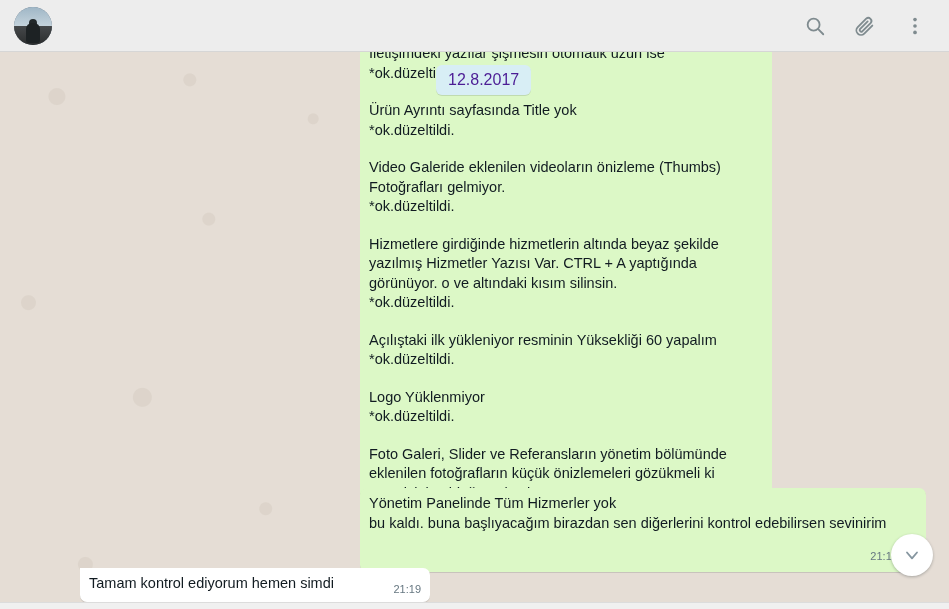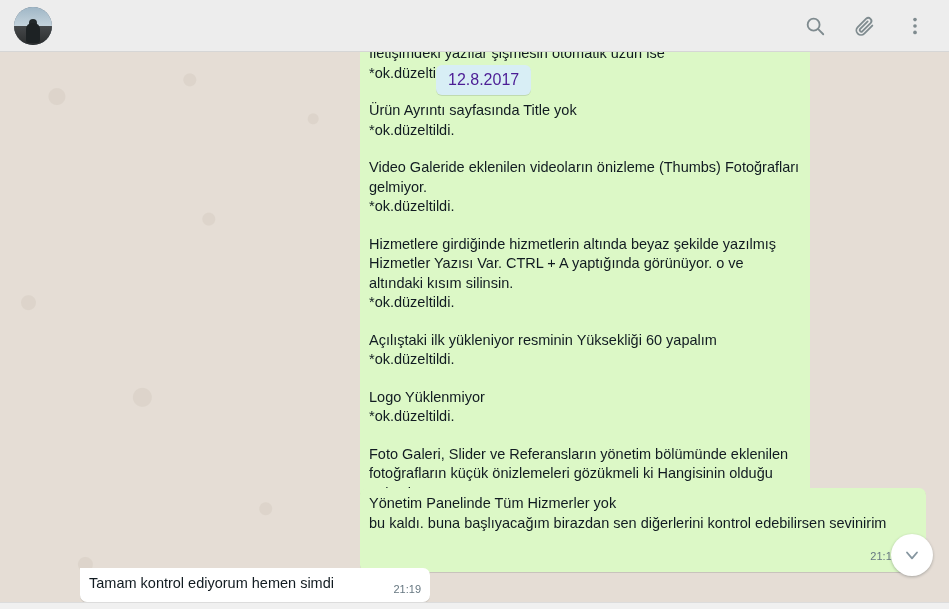--- a/index.html
+++ b/index.html
@@ -150,21 +150,21 @@
     border-radius: 7px;
     padding: 6px 9px 8px 9px;
     box-sizing: border-box;
     color: #111b21;
     font-size: 14.5px;
     line-height: 19.5px;
   }
   .bubble.out-top {
     left: 360px;
     top: -14px;
-    width: 450px;
+    width: 412px;
     border-top-right-radius: 0;
   }
   .bubble.out-second {
     left: 360px;
     top: 436px;
     width: 566px;
   }
   .bubble.in-bottom {
     left: 80px;
     top: 516px;

